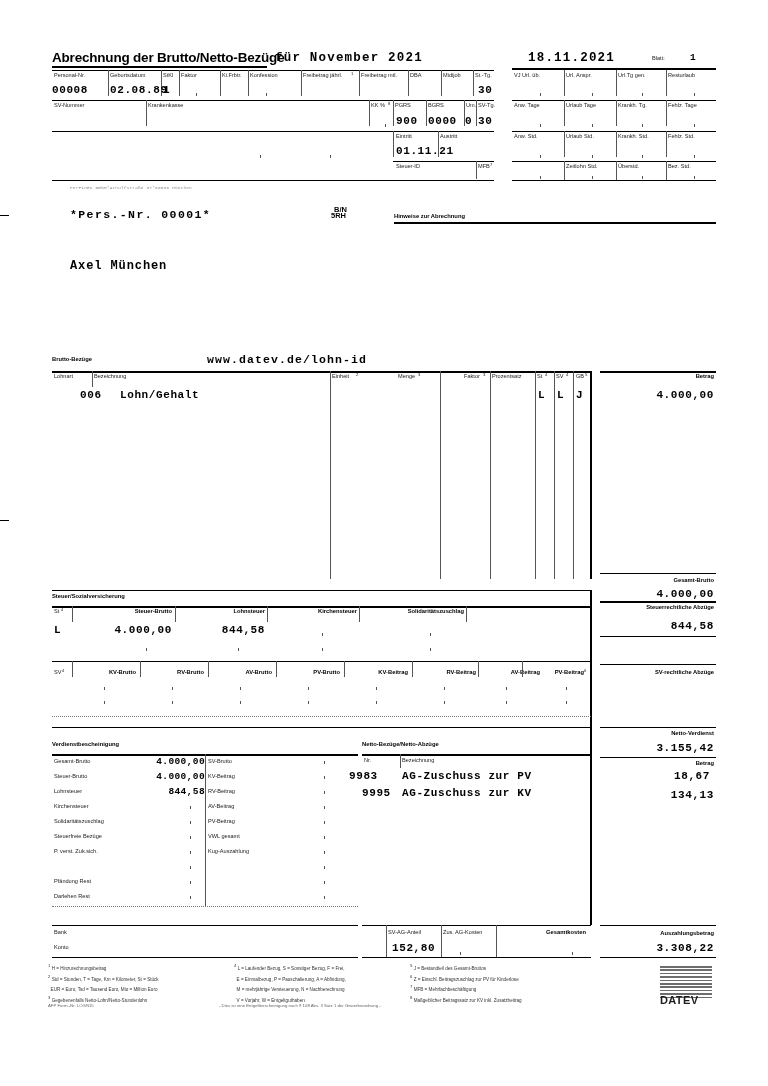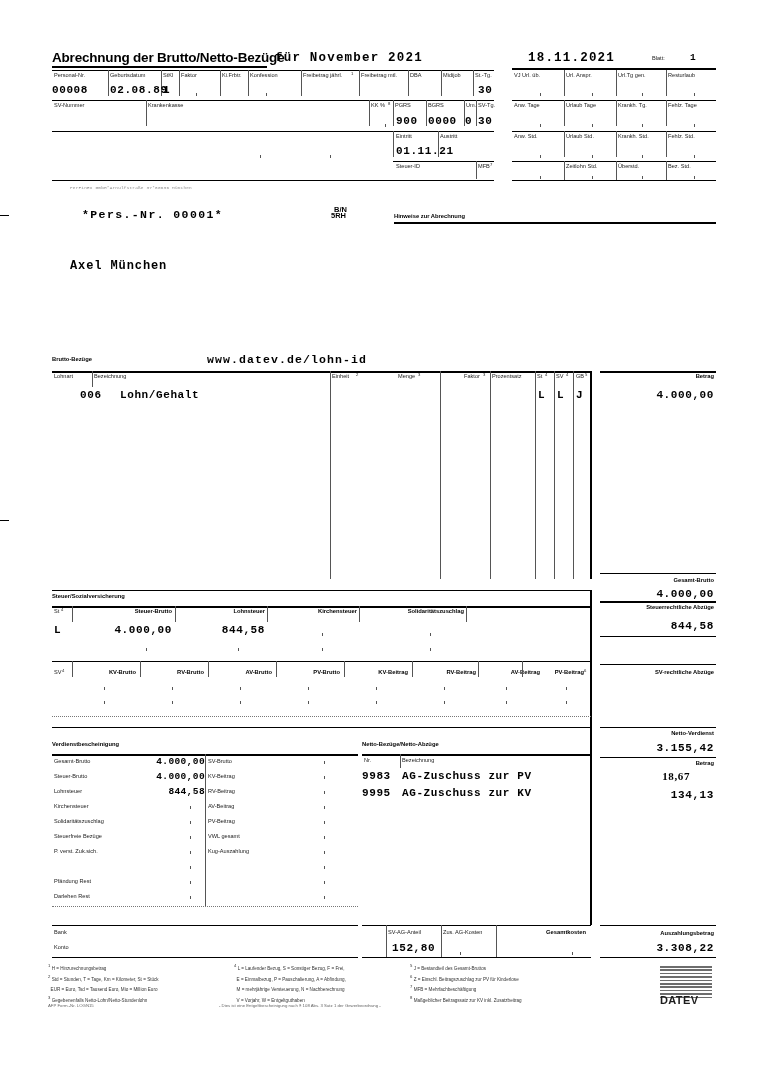--- a/index.html
+++ b/index.html
@@ -301,21 +301,21 @@
   <div class="tick" style="left:592px; top:155px;"></div>
   <div class="tick" style="left:642px; top:155px;"></div>
   <div class="tick" style="left:694px; top:155px;"></div>
   <div class="tick" style="left:540px; top:176px;"></div>
   <div class="tick" style="left:592px; top:176px;"></div>
   <div class="tick" style="left:642px; top:176px;"></div>
   <div class="tick" style="left:694px; top:176px;"></div>
 
   <div class="abs addrline" style="left:70px; top:185px;">PerFinEx GmbH*Arnulfstraße 37*80636 München</div>
 
-  <div class="abs bigmono" style="left:82px; top:208px;">*Pers.-Nr. 00001*</div>
+  <div class="abs bigmono" style="left:70px; top:208px;">*Pers.-Nr. 00001*</div>
 
   <div class="abs lblb" style="left:334px; top:206px; font-size:7.5px;">B/N</div>
   <div class="abs lblb" style="left:331px; top:212px; font-size:7.5px;">5RH</div>
 
   <div class="abs lblb" style="left:394px; top:214px;">Hinweise zur Abrechnung</div>
   <div class="hline2" style="left:394px; top:222px; width:322px;"></div>
 
   <div class="abs name" style="left:70px; top:259px;">Axel München</div>
 
   <div class="abs lblb" style="left:52px; top:357px;">Brutto-Bezüge</div>
@@ -498,23 +498,23 @@
 
   <div class="dotline" style="left:52px; top:906px; width:306px;"></div>
 
   <div class="abs lblb" style="left:362px; top:742px;">Netto-Bezüge/Netto-Abzüge</div>
   <div class="hline2" style="left:362px; top:754px; width:229px;"></div>
   <div class="abs lbl" style="left:364px; top:758px;">Nr.</div>
   <div class="abs lbl" style="left:402px; top:758px;">Bezeichnung</div>
   <div class="abs lblb right" style="left:600px; top:761px; width:114px;">Betrag</div>
   <div class="vline" style="left:400px; top:754px; height:14px;"></div>
 
-  <div class="abs num" style="left:362px; top:770px;">9983</div>
+  <div class="abs num" style="left:349px; top:770px;">9983</div>
   <div class="abs num" style="left:402px; top:770px;">AG-Zuschuss zur PV</div>
-  <div class="abs num right" style="left:576px; top:770px; width:114px;font-family:Liberation Serif, serif;">18,67</div>
+  <div class="abs num right" style="left:596px; top:770px; width:114px;">18,67</div>
 
   <div class="abs num" style="left:362px; top:787px;">9995</div>
   <div class="abs num" style="left:402px; top:787px;">AG-Zuschuss zur KV</div>
   <div class="abs num right" style="left:600px; top:789px; width:114px;">134,13</div>
 
   <div class="vthick" style="left:590px; top:727px; height:198px;"></div>
 
   <div class="hline" style="left:52px; top:925px; width:306px;"></div>
   <div class="abs lbl" style="left:54px; top:930px;">Bank</div>
   <div class="abs lbl" style="left:54px; top:945px;">Konto</div>

